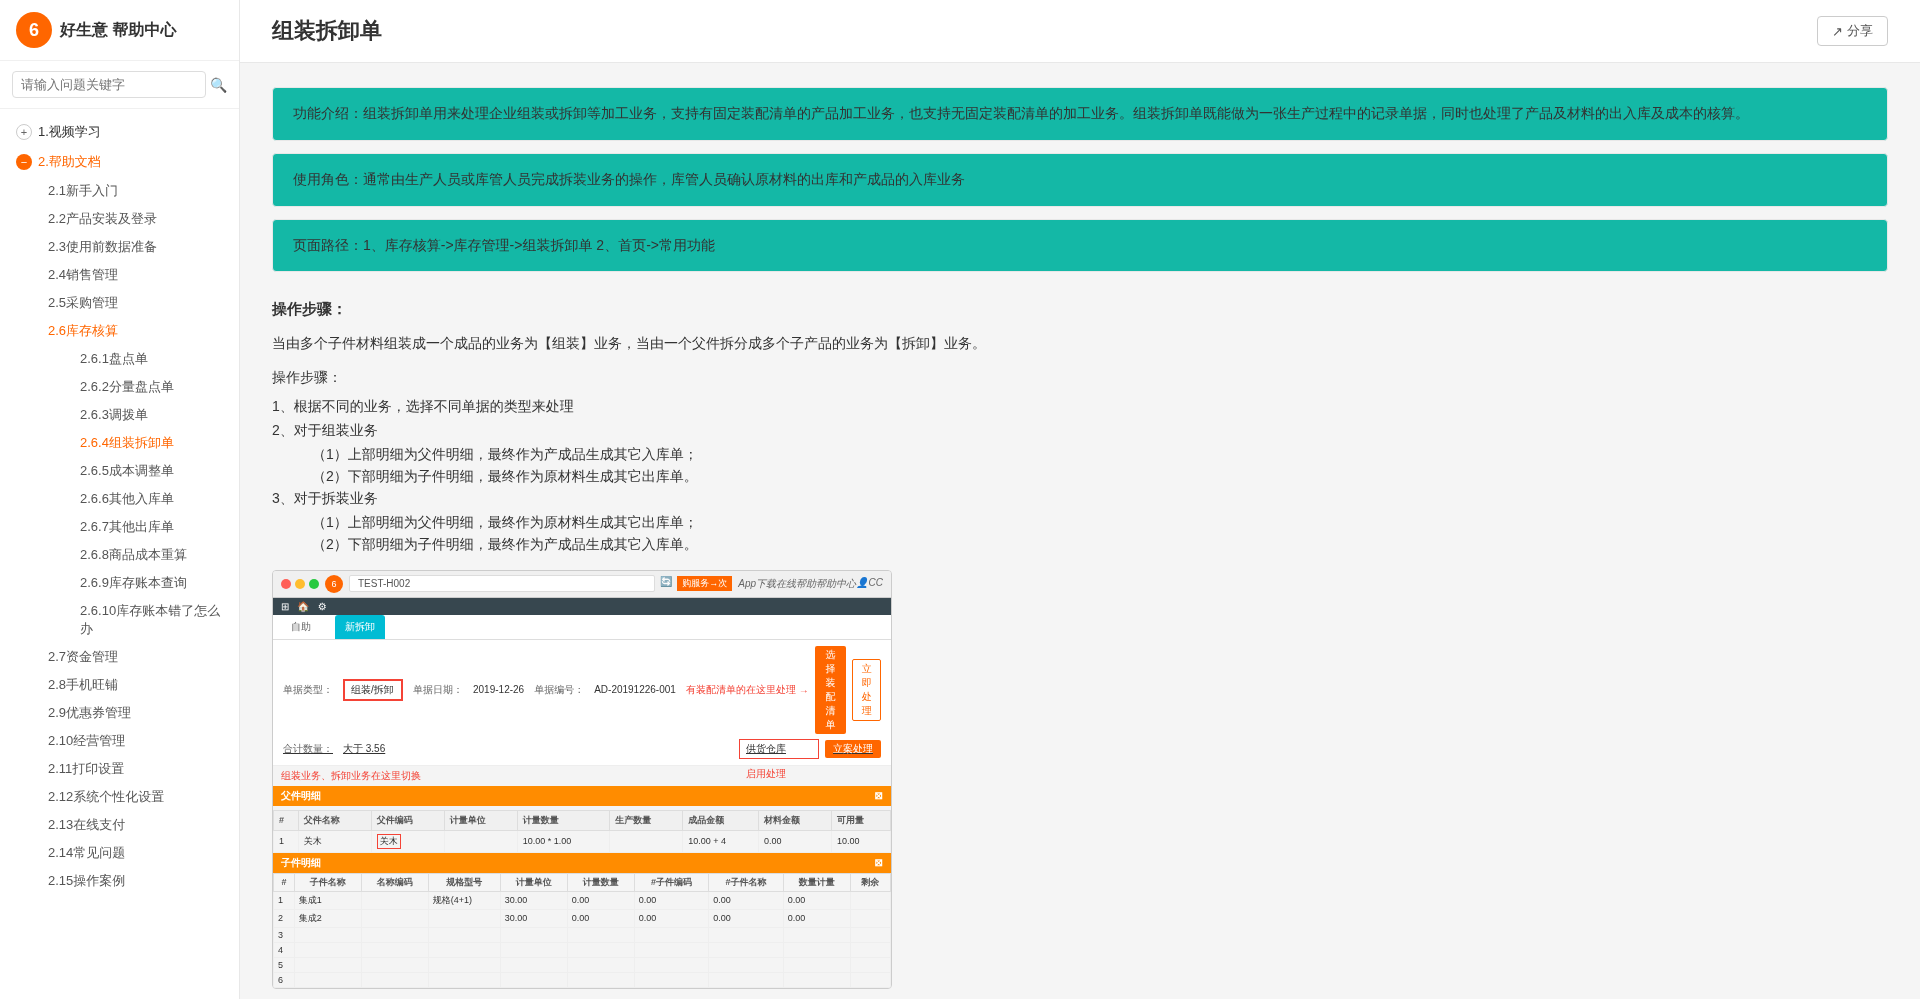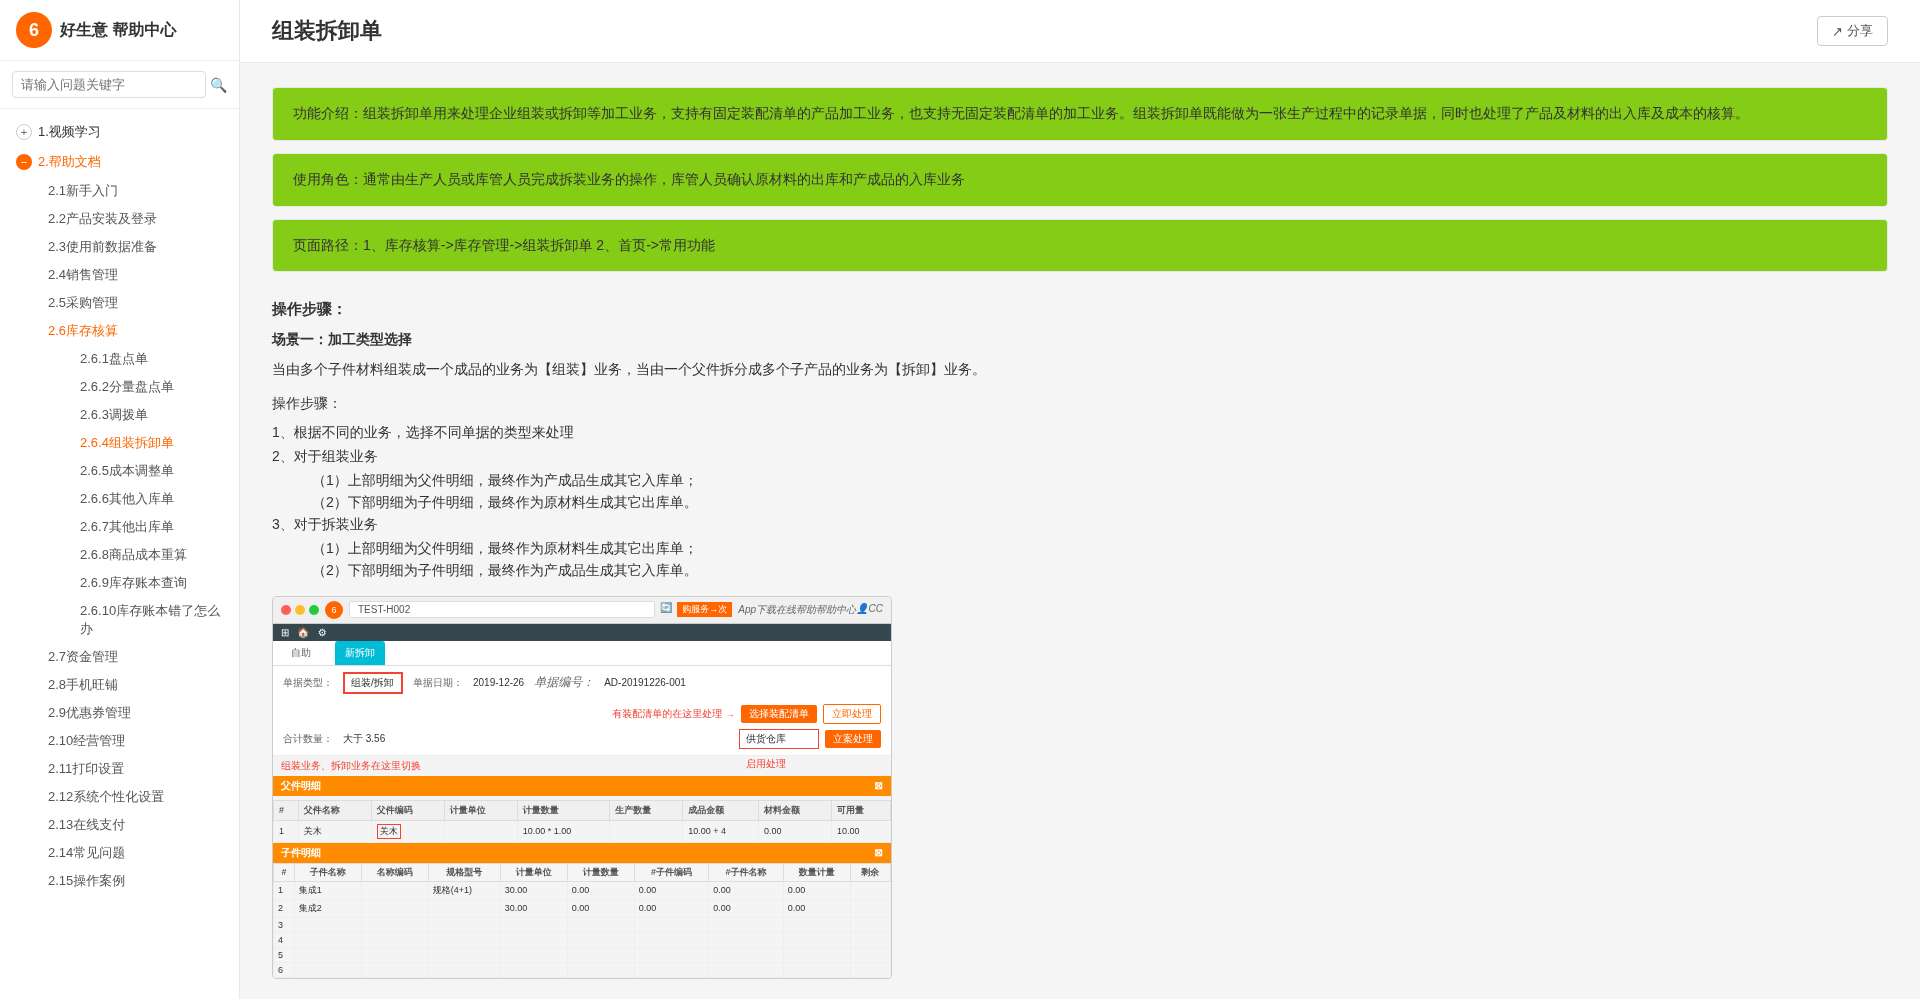--- a/index.html
+++ b/index.html
@@ -93,21 +93,21 @@
       border: 1px solid #ccc; background: #fff; padding: 5px 14px;
       border-radius: 4px; cursor: pointer; font-size: 13px; color: #555;
       display: flex; align-items: center; gap: 4px;
     }
 
     .main-content {
       flex: 1; overflow-y: auto; padding: 24px 32px;
     }
 
     .info-block {
-      background: #84cc16; border: 1px solid #e8e8e8; border-radius: 4px;
+      background: #14b8a6; border: 1px solid #e8e8e8; border-radius: 4px;
       padding: 14px 20px; margin-bottom: 12px; line-height: 1.7; font-size: 14px; color: #333;
     }
     .steps-title {
       font-weight: bold; font-size: 15px; margin-bottom: 12px;
     }
     .scene-title {
       font-weight: bold; font-size: 14px; margin-bottom: 8px; color: #333;
     }
     .step-text { margin-bottom: 8px; line-height: 1.8; }
     .step-num { margin-bottom: 6px; }
@@ -206,21 +206,20 @@
     <div class="info-block">
       <span>使用角色：通常由生产人员或库管人员完成拆装业务的操作，库管人员确认原材料的出库和产成品的入库业务</span>
     </div>
 
     <div class="info-block">
       <span>页面路径：1、库存核算-&gt;库存管理-&gt;组装拆卸单  2、首页-&gt;常用功能</span>
     </div>
 
     <div style="padding: 16px 0 0 0;">
       <div class="steps-title">操作步骤：</div>
-      <div class="scene-title">场景一：加工类型选择</div>
       <div class="step-text">
         <span>当由多个子件材料组装成一个成品的业务为【组装】业务，当由一个父件拆分成多个子产品的业务为【拆卸】业务。</span>
       </div>
       <div class="step-text">
         <span>操作步骤：</span>
       </div>
       <div class="step-num">1、根据不同的业务，选择不同单据的类型来处理</div>
       <div class="step-num">2、对于组装业务</div>
       <div class="indent-1">
         <div class="indent-2">（1）上部明细为父件明细，最终作为产成品生成其它入库单；</div>
@@ -270,30 +269,30 @@
         <div style="flex:1;"></div>
       </div>
 
       <div style="background:#fff;padding:6px 10px;border-bottom:1px solid #eee;position:relative;">
 
         <div style="display:flex;align-items:center;gap:10px;flex-wrap:wrap;position:relative;">
           <span style="font-size:10px;color:#666;">单据类型：</span>
           <div style="border:2px solid #f44336;padding:2px 6px;font-size:10px;background:#fff;min-width:60px;">组装/拆卸</div>
           <span style="font-size:10px;color:#666;">单据日期：</span>
           <span style="font-size:10px;">2019-12-26</span>
-          <span style="font-size:12px;color:#666;font-style:italic;">单据编号：</span>
+          <span style="font-size:10px;color:#666;">单据编号：</span>
           <span style="font-size:10px;">AD-20191226-001</span>
           <div style="flex:1;display:flex;justify-content:flex-end;align-items:center;gap:6px;">
             <div style="color:#f44336;font-size:10px;white-space:nowrap;">有装配清单的在这里处理 →</div>
             <button style="background:#f60;color:#fff;border:none;padding:2px 8px;font-size:10px;border-radius:2px;cursor:pointer;">选择装配清单</button>
             <button style="background:#fff;color:#f60;border:1px solid #f60;padding:2px 8px;font-size:10px;border-radius:2px;cursor:pointer;">立即处理</button>
           </div>
         </div>
 
-        <div style="display:flex;align-items:center;gap:10px;margin-top:5px;position:relative;">
+        <div style="display:flex;align-items:center;gap:10px;margin-top:5px;position:relative;text-decoration:underline;">
           <span style="font-size:10px;color:#666;">合计数量：</span>
           <span style="font-size:10px;">大于 3.56</span>
           <div style="flex:1;display:flex;justify-content:flex-end;align-items:center;gap:6px;">
             <div style="border:1px solid #f44336;padding:2px 6px;background:#fff;color:#333;font-size:10px;min-width:80px;">供货仓库</div>
             <button style="background:#f60;color:#fff;border:none;padding:2px 8px;font-size:10px;border-radius:2px;cursor:pointer;">立案处理</button>
           </div>
         </div>
 
         <div style="position:absolute;left:8px;bottom:-18px;color:#f44336;font-size:10px;white-space:nowrap;">组装业务、拆卸业务在这里切换</div>
         <div style="position:absolute;right:105px;bottom:-16px;color:#f44336;font-size:10px;white-space:nowrap;">启用处理</div>

